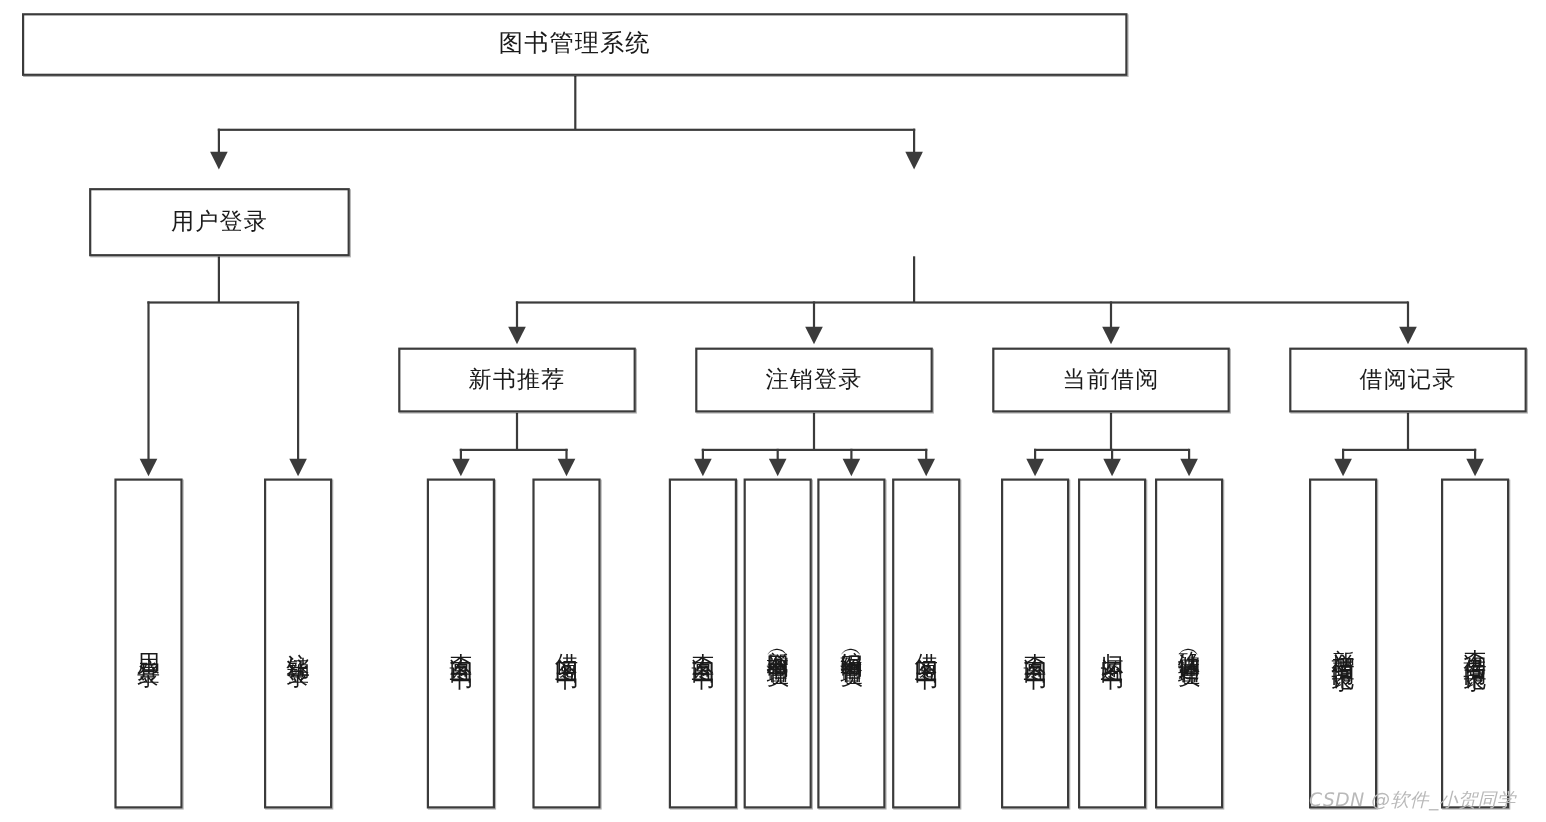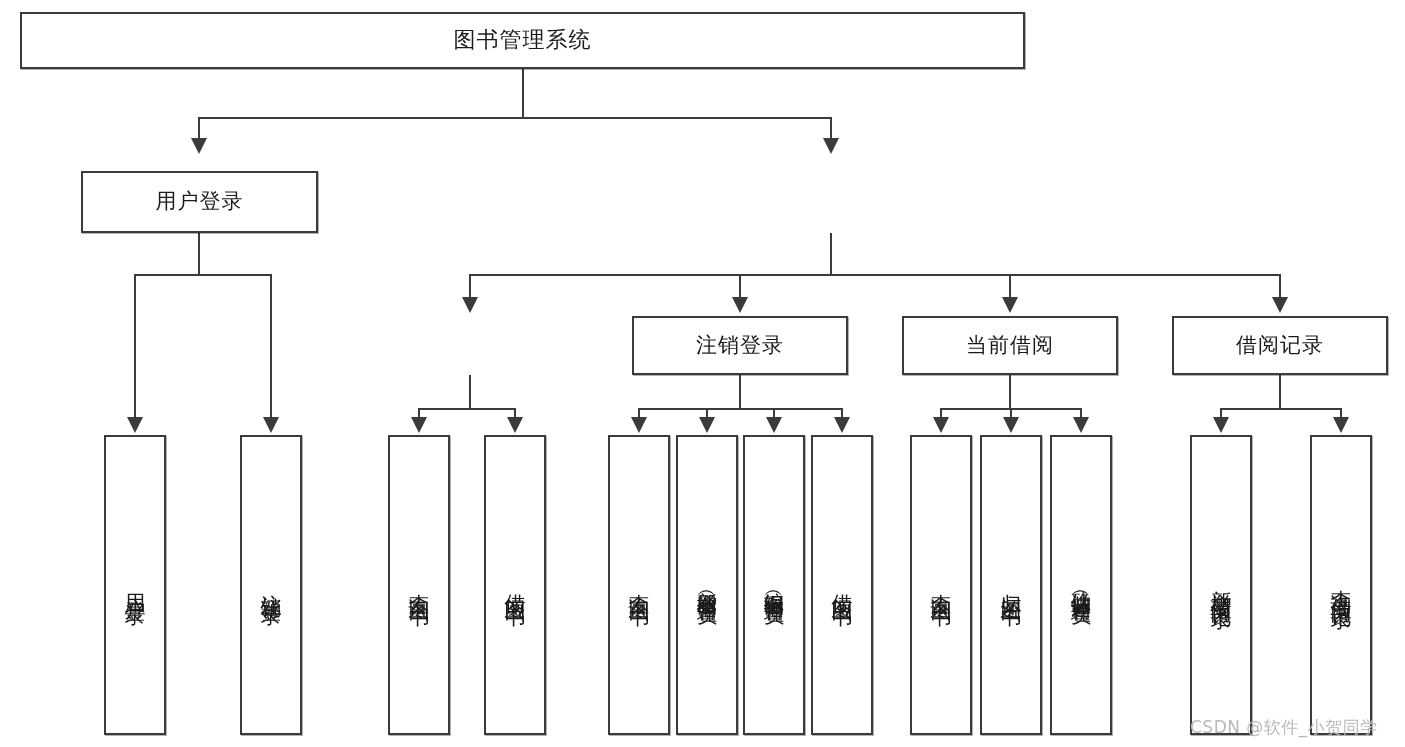--- a/index.html
+++ b/index.html
@@ -138,20 +138,23 @@
   <div class="arrow" style="left:1333px; top:417px;"></div>
 
   <div class="node horiz root" style="left:20px; top:12px; width:1005px; height:57px;">
     <span>图书管理系统</span>
   </div>
 
   <div class="node horiz" style="left:81px; top:171px; width:237px; height:62px;">
     <span>用户登录</span>
   </div>
 
+  <div class="node horiz" style="left:362px; top:316px; width:216px; height:59px;">
+    <span>新书推荐</span>
+  </div>
   <div class="node horiz" style="left:632px; top:316px; width:216px; height:59px;">
     <span>注销登录</span>
   </div>
   <div class="node horiz" style="left:1172px; top:316px; width:216px; height:59px;">
     <span>借阅记录</span>
   </div>
   <div class="node horiz" style="left:902px; top:316px; width:216px; height:59px;">
     <span>当前借阅</span>
   </div>
 
@@ -192,15 +195,15 @@
     <span>确认归还（管理员）</span>
   </div>
 
   <div class="node vert" style="left:1190px; top:435px; width:62px; height:300px;">
     <span>新增借阅记录</span>
   </div>
   <div class="node vert" style="left:1310px; top:435px; width:62px; height:300px;">
     <span>查询借阅记录</span>
   </div>
 
-  <div class="watermark" style="left:1190px; top:716px;">CSDN @软件_小贺同学</div>
+  <div class="watermark" style="left:1190px; top:716px;font-style:italic;">CSDN @软件_小贺同学</div>
 
 </div>
 
 </body></html>

